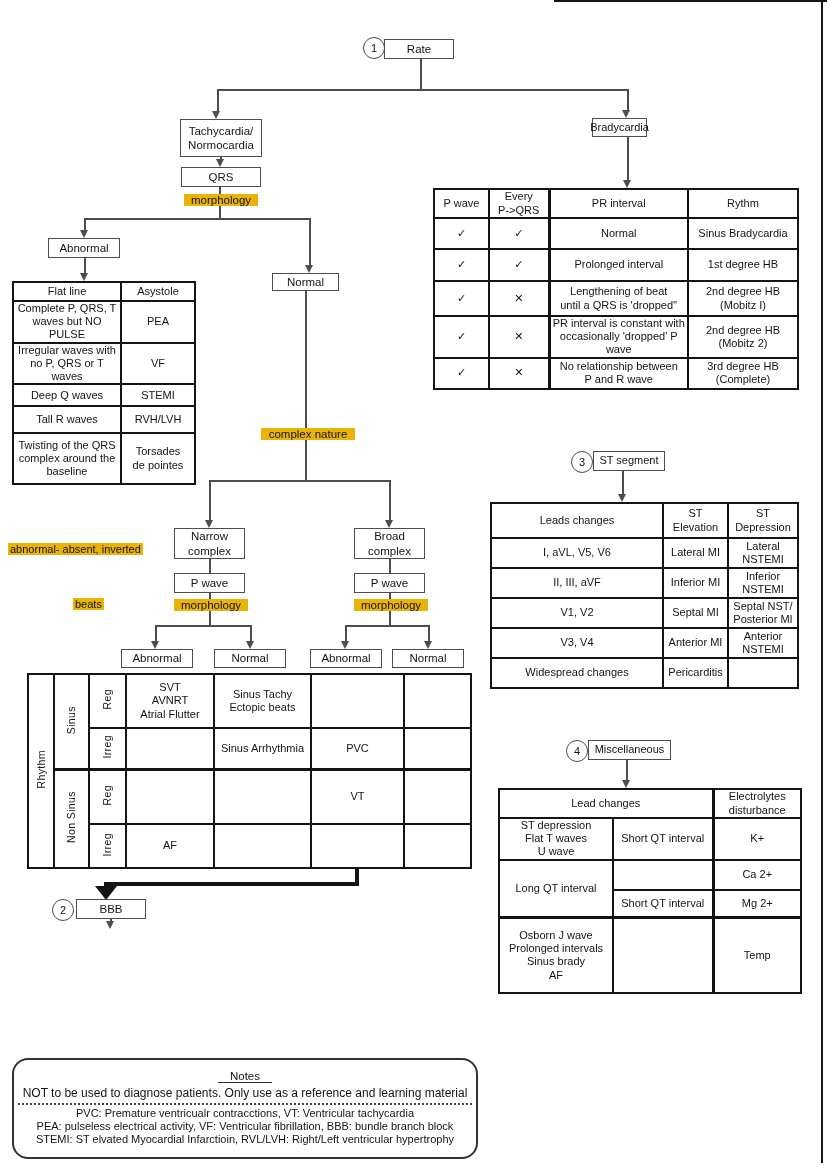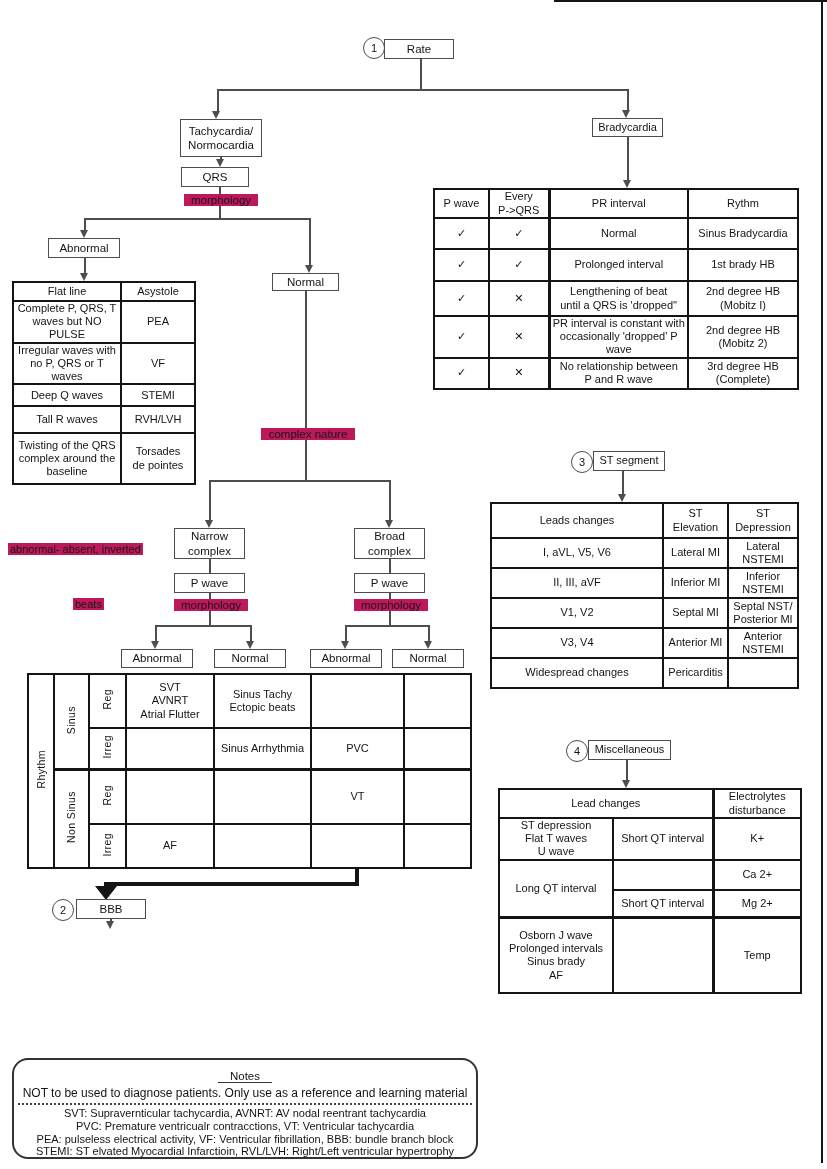--- a/index.html
+++ b/index.html
@@ -11,21 +11,21 @@
   .arrow{position:absolute;width:0;height:0;border-left:4.5px solid transparent;
          border-right:4.5px solid transparent;border-top:8px solid #4d4d4d;}
   .bigarrow{position:absolute;width:0;height:0;border-left:11px solid transparent;
          border-right:11px solid transparent;border-top:14px solid #141414;}
   .node{position:absolute;border:1.6px solid #4d4d4d;background:#fff;display:flex;
         align-items:center;justify-content:center;text-align:center;font-size:11.5px;
         line-height:1.25;white-space:pre-line;z-index:2;box-sizing:border-box;}
   .circle{position:absolute;border:1.6px solid #4d4d4d;background:#fff;border-radius:50%;
         width:22px;height:22px;display:flex;align-items:center;justify-content:center;
         font-size:11px;z-index:1;box-sizing:border-box;}
-  .flabel{position:absolute;font-size:11.5px;background:#be185d;text-align:center;
+  .flabel{position:absolute;font-size:11.5px;background:#eab308;text-align:center;
         padding:0 2px;z-index:3;white-space:nowrap;}
   table.t{position:absolute;border-collapse:collapse;table-layout:fixed;background:#fff;z-index:2;}
   table.t td{border:2px solid #141414;text-align:center;vertical-align:middle;
         white-space:pre-line;font-size:11px;line-height:1.2;padding:0 2px;overflow:hidden;}
   td.sm{font-size:9.5px;line-height:1.25;}
   td.md{font-size:10px;}
   td.chk{font-size:15px;}
   td.blth{border-left-width:3px !important;}
   tr.btth td{border-top-width:3px;}
   td.vcell span{writing-mode:vertical-rl;transform:rotate(180deg);font-size:10.5px;letter-spacing:.4px;}
@@ -95,25 +95,25 @@
   <div class="bigarrow" style="left:95px;top:886px;"></div>
   <div class="vline" style="left:110px;top:918px;height:4px;"></div>
   <div class="arrow" style="left:106px;top:921px;"></div>
 
   <div class="circle" style="left:363px;top:37px;">
       <span>1</span>
     </div>
   <div class="node" style="left:384px;top:39px;width:70px;height:20px;">Rate</div>
   <div class="node" style="left:180px;top:119px;width:82px;height:38px;">Tachycardia/
 Normocardia</div>
-  <div class="node" style="left:181px;top:167px;width:68px;height:20px;">QRS</div>
+  <div class="node" style="left:181px;top:167px;width:80px;height:20px;">QRS</div>
   <div class="flabel" style="left:184px;top:194px;width:70px;">morphology</div>
   <div class="node" style="left:48px;top:238px;width:72px;height:20px;">Abnormal</div>
   <div class="node" style="left:272px;top:273px;width:67px;height:18px;">Normal</div>
-  <div class="node" style="left:592px;top:118px;width:71px;height:19px;font-size:11px;">Bradycardia</div>
+  <div class="node" style="left:592px;top:118px;width:55px;height:19px;font-size:11px;">Bradycardia</div>
   <div class="flabel" style="left:261px;top:428px;width:90px;">complex nature</div>
   <div class="node" style="left:174px;top:528px;width:71px;height:31px;">Narrow
 complex</div>
   <div class="node" style="left:354px;top:528px;width:71px;height:31px;">Broad
 complex</div>
   <div class="node" style="left:174px;top:573px;width:71px;height:20px;">P wave</div>
   <div class="node" style="left:354px;top:573px;width:71px;height:20px;">P wave</div>
   <div class="flabel" style="left:174px;top:599px;width:70px;">morphology</div>
   <div class="flabel" style="left:354px;top:599px;width:70px;">morphology</div>
   <div class="flabel" style="left:8px;top:543px;text-align:left;font-size:11px;">abnormal- absent, inverted</div>
@@ -191,21 +191,21 @@
     <tr style="height:31px">
       <td class="chk">✓</td>
       <td class="chk">✓</td>
       <td class="md blth">Normal</td>
       <td>Sinus Bradycardia</td>
     </tr>
     <tr style="height:32px">
       <td class="chk">✓</td>
       <td class="chk">✓</td>
       <td class="md blth">Prolonged interval</td>
-      <td>1st brady HB</td>
+      <td>1st degree HB</td>
     </tr>
     <tr style="height:35px">
       <td class="chk">✓</td>
       <td class="chk">✕</td>
       <td class="sm blth">Lengthening of beat
 until a QRS is 'dropped''</td>
       <td>2nd degree HB
 (Mobitz I)</td>
     </tr>
     <tr style="height:32px">
@@ -358,19 +358,18 @@
       <td class="blth">Temp</td>
     </tr>
   </tbody>
     </table>
 
 
   <div id="notesbox">
     <div><span id="notes-title">Notes</span></div>
     <div id="notes-disclaimer">NOT to be used to diagnose patients. Only use as a reference and learning material</div>
     <div id="notes-dots"></div>
-    <div class="abbr">SVT: Supravernticular tachycardia, AVNRT: AV nodal reentrant tachycardia</div>
     <div class="abbr">PVC: Premature ventricualr contracctions, VT: Ventricular tachycardia</div>
     <div class="abbr">PEA: pulseless electrical activity, VF: Ventricular fibrillation, BBB: bundle branch block</div>
     <div class="abbr">STEMI: ST elvated Myocardial Infarctioin, RVL/LVH: Right/Left ventricular hypertrophy</div>
   </div>
 
 </div>
 
 </body></html>

